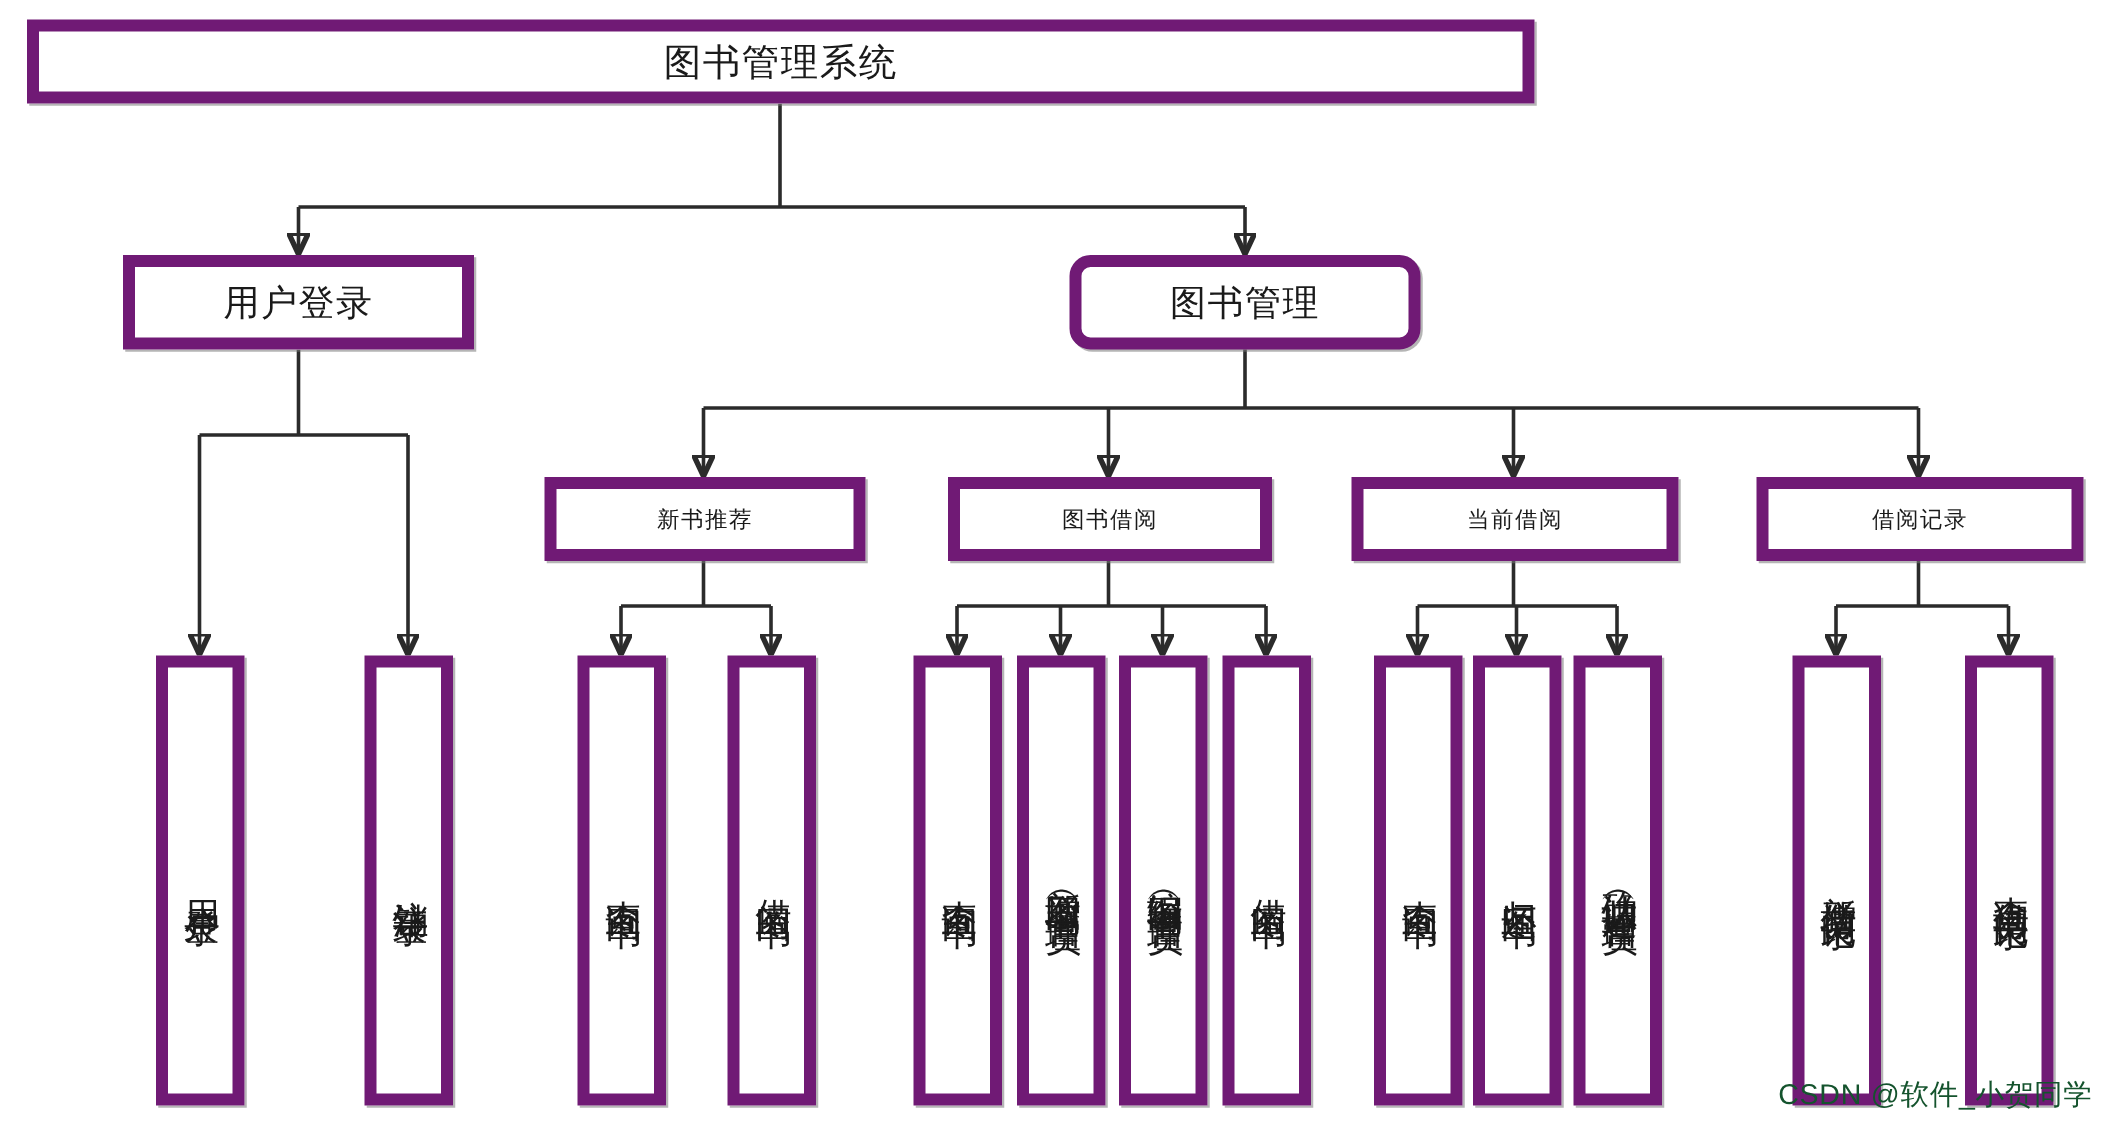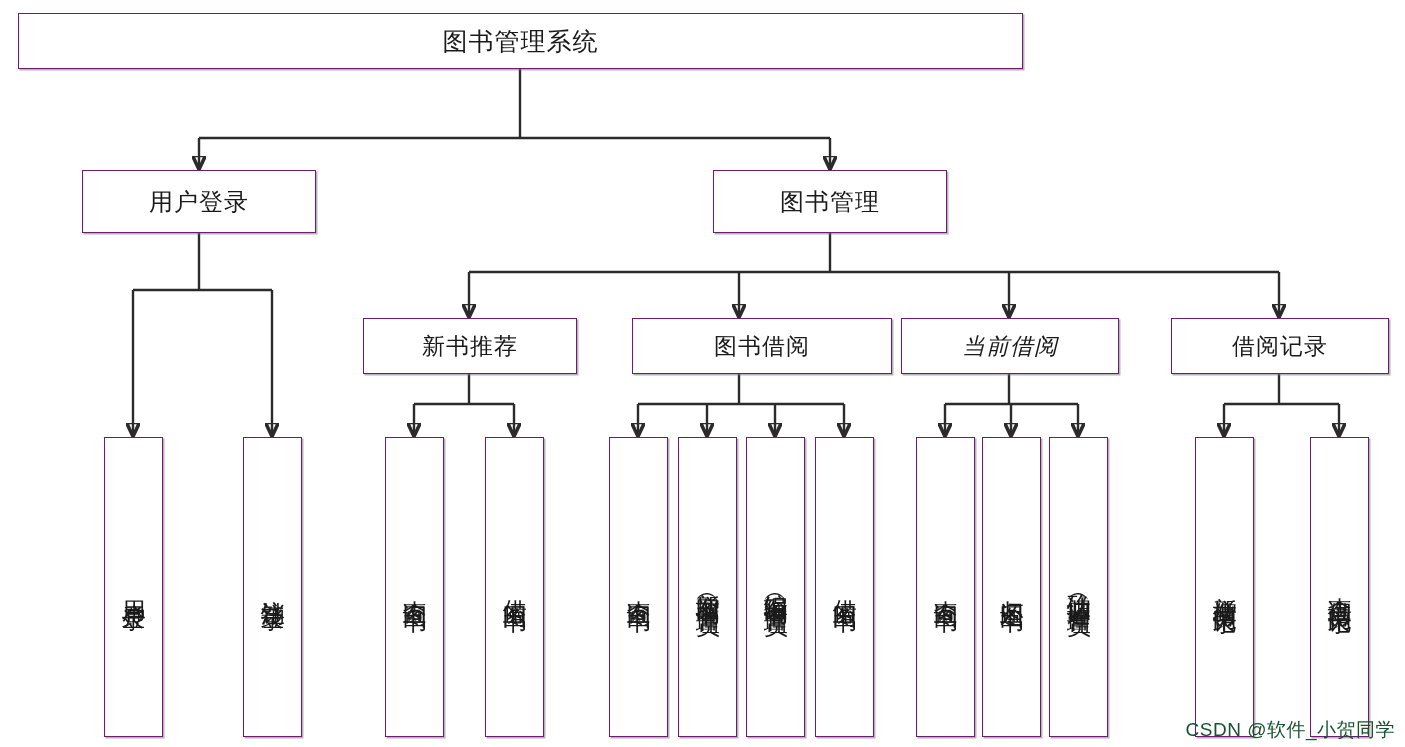--- a/index.html
+++ b/index.html
@@ -13,35 +13,35 @@
   #canvas {
     position: relative;
     width: 1405px;
     height: 747px;
     background: #ffffff;
     overflow: hidden;
   }
   .node {
     position: absolute;
     box-sizing: border-box;
-    border: 1px solid #701a75;
+    border: 8px solid #701a75;
     background: #ffffff;
     display: flex;
     align-items: center;
     justify-content: center;
     color: #1a1a1a;
     box-shadow: 1.5px 1.5px 0 rgba(120,120,120,0.55);
   }
   .node-label {
     white-space: nowrap;
     letter-spacing: 1px;
   }
   .node.root .node-label { font-size: 25px; }
   .node.lvl2 .node-label { font-size: 24px; }
-  .node.lvl3 .node-label { font-size: 23px; }
+  .node.lvl3 .node-label { font-size: 15px; }
 
   .node.leaf {
     align-items: center;
     justify-content: center;
     padding: 4px 0;
   }
   .node.leaf .node-label {
     writing-mode: vertical-rl;
     text-orientation: upright;
     font-size: 24px;
@@ -126,31 +126,31 @@
     <line x1="1339" y1="404" x2="1339" y2="435" marker-end="url(#arrow)"></line>
   </svg>
 
   <div class="node root" style="left:18px; top:13px; width:1005px; height:56px;">
     <span class="node-label">图书管理系统</span>
   </div>
 
   <div class="node lvl2" style="left:82px; top:170px; width:234px; height:63px;">
     <span class="node-label">用户登录</span>
   </div>
-  <div class="node lvl2" style="left:713px; top:170px; width:234px; height:63px;">
+  <div class="node lvl2" style="left:713px; top:170px; width:234px; height:63px;border-radius:14px;">
     <span class="node-label">图书管理</span>
   </div>
 
   <div class="node lvl3" style="left:363px; top:318px; width:214px; height:56px;">
     <span class="node-label">新书推荐</span>
   </div>
-  <div class="node lvl3" style="left:632px; top:318px; width:260px; height:56px;justify-content:center;">
+  <div class="node lvl3" style="left:632px; top:318px; width:216px; height:56px;justify-content:center;">
     <span class="node-label">图书借阅</span>
   </div>
-  <div class="node lvl3" style="left:901px; top:318px; width:218px; height:56px;font-style:italic;">
+  <div class="node lvl3" style="left:901px; top:318px; width:218px; height:56px;">
     <span class="node-label">当前借阅</span>
   </div>
   <div class="node lvl3" style="left:1171px; top:318px; width:218px; height:56px;font-family:Liberation Serif, serif;">
     <span class="node-label">借阅记录</span>
   </div>
 
   <div class="node leaf" style="left:104px; top:437px; width:59px; height:300px;">
     <span class="node-label">用户登录</span>
   </div>
   <div class="node leaf" style="left:243px; top:437px; width:59px; height:300px;">

